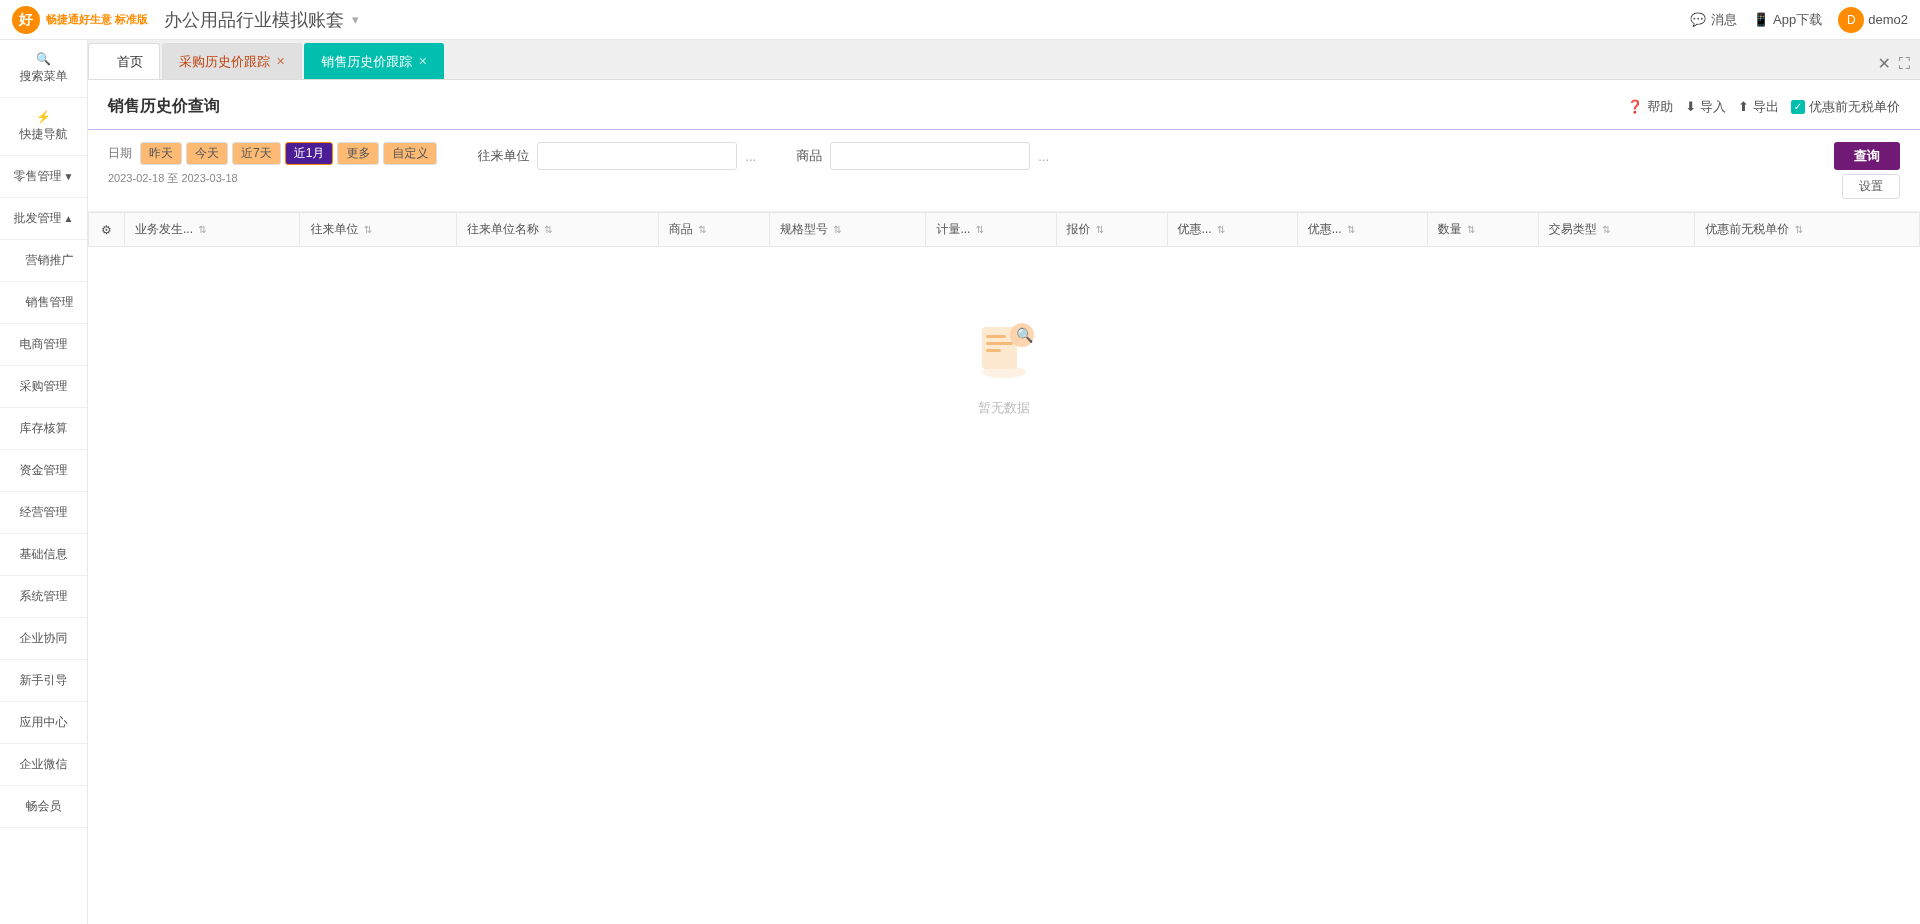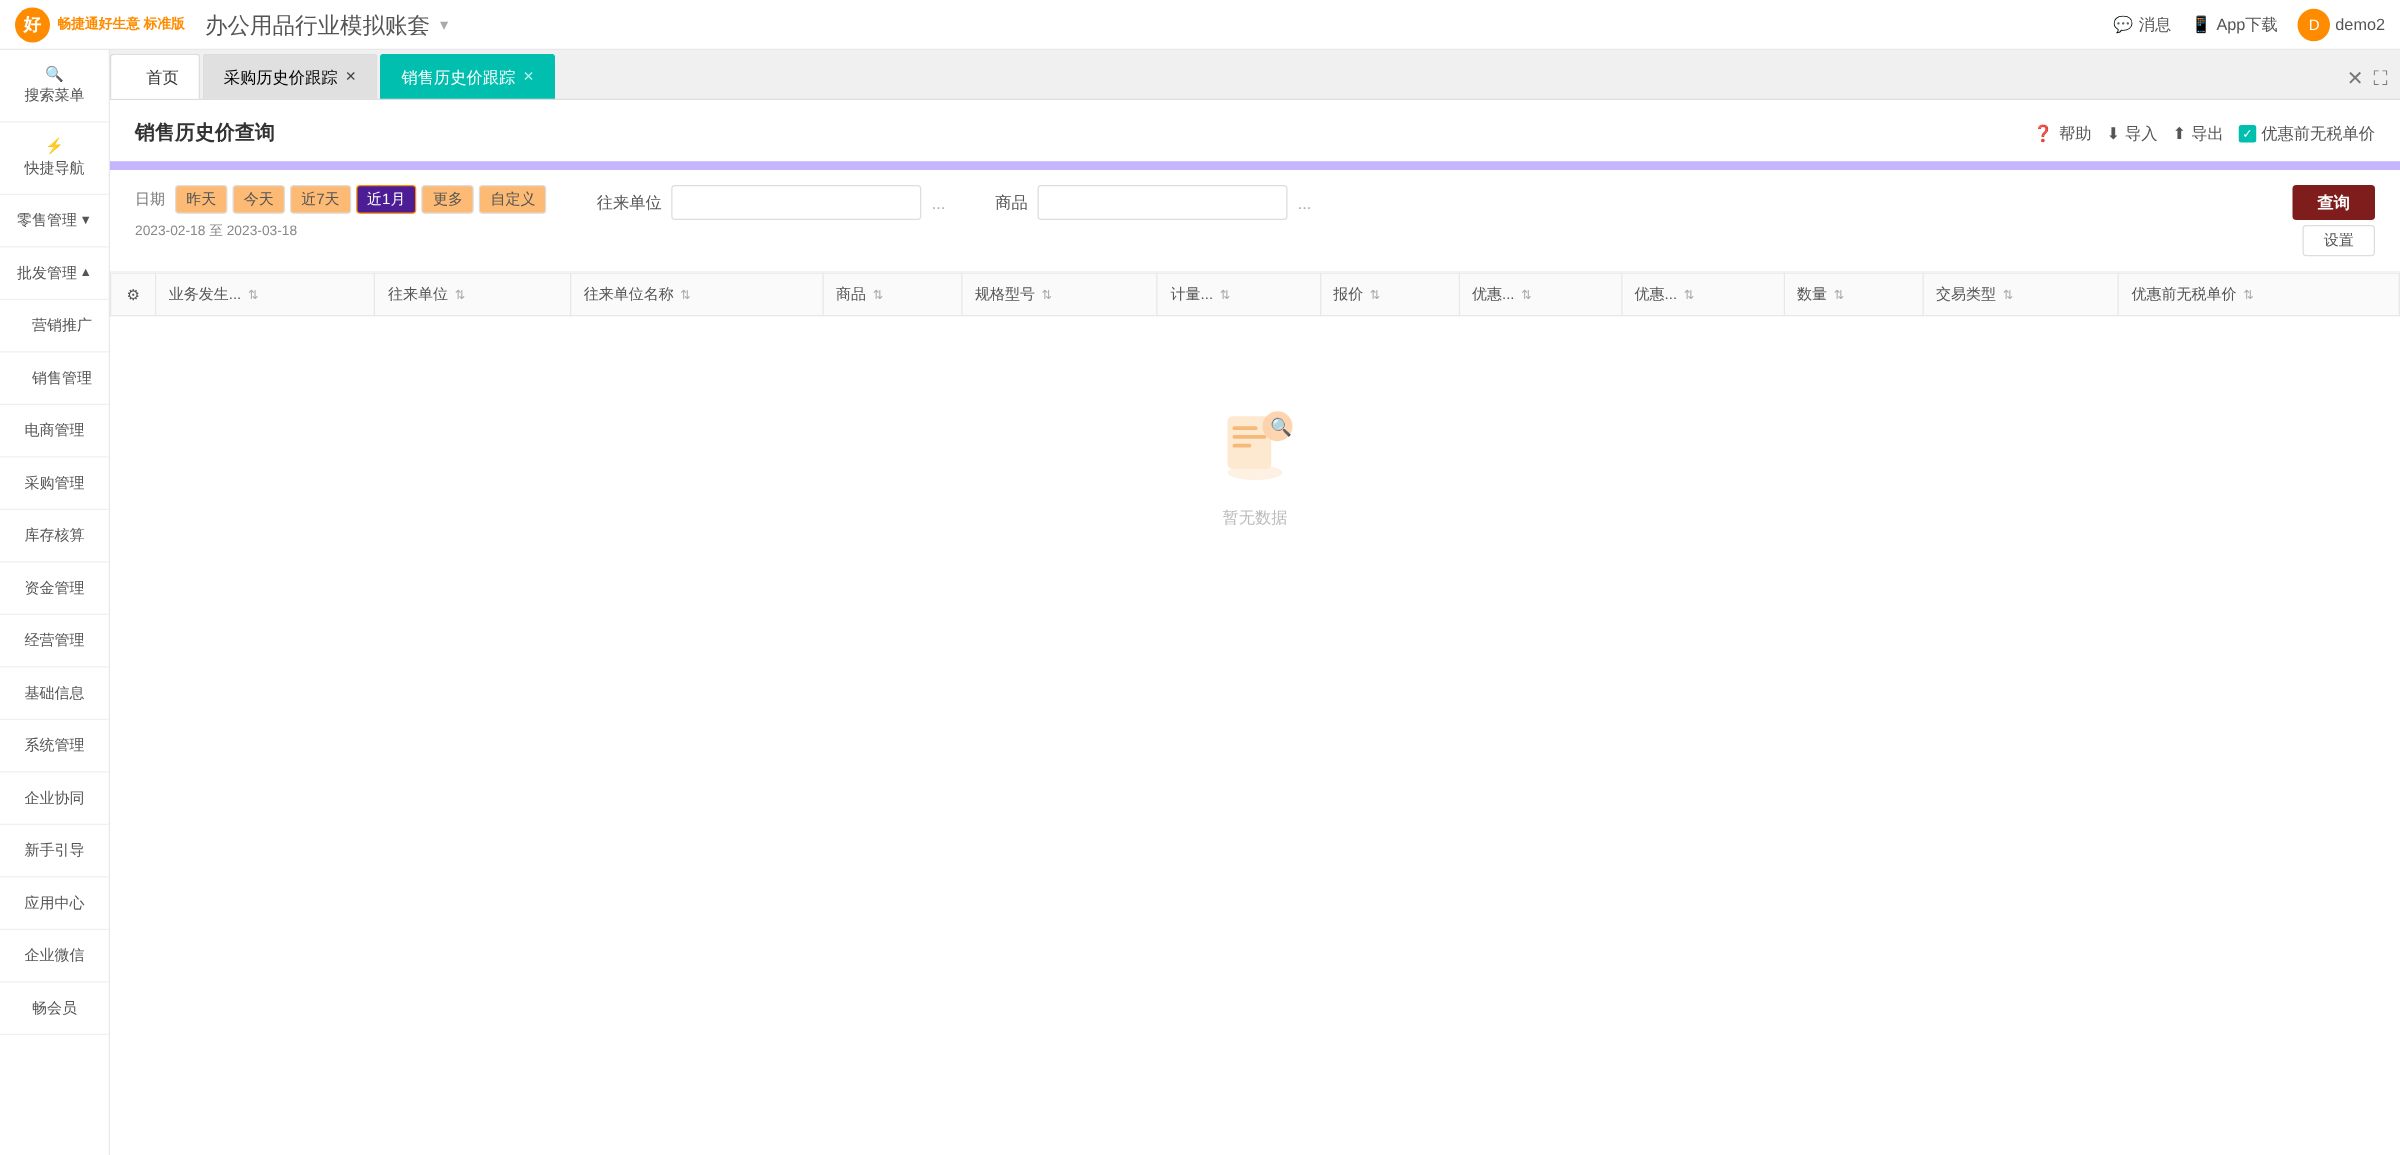--- a/index.html
+++ b/index.html
@@ -70,41 +70,41 @@
       height: 36px;
       padding: 0 16px;
       display: flex;
       align-items: center;
       gap: 6px;
       cursor: pointer;
       font-size: 13px;
       background: #e0e0e0;
       border: 1px solid #ddd;
       border-bottom: none;
-      color: #000000;
+      color: #c2410c;
       border-radius: 3px 3px 0 0;
       margin-right: 2px;
     }
     .tab.active {
       background: #00bfae;
       color: #fff;
       border-color: #00bfae;
     }
     .tab.home { background: #fff; color: #333; border-color: #ddd; padding-left: 28px; }
     .tab-close { font-size: 11px; cursor: pointer; opacity: 0.7; }
     .tab-bar-actions { margin-left: auto; display: flex; align-items: center; gap: 4px; padding-right: 8px; padding-bottom: 4px; }
     .tab-action-btn { cursor: pointer; color: #777; font-size: 16px; padding: 2px; }
 
     
     .page-content { flex: 1; overflow: auto; background: #fff; padding: 0; }
 
     
     .page-header {
       padding: 16px 20px 12px;
-      border-bottom: 7px solid #c4b5fd;
+      border-bottom: 1px solid #c4b5fd;
       display: flex;
       align-items: center;
       justify-content: space-between;
     }
     .page-title { font-size: 16px; font-weight: bold; color: #333; }
     .page-actions { display: flex; align-items: center; gap: 12px; color: #555; font-size: 13px; }
     .page-action-btn { display: flex; align-items: center; gap: 4px; cursor: pointer; }
     .checkbox-label { display: flex; align-items: center; gap: 4px; }
     .checkbox-teal { width: 14px; height: 14px; border: 1px solid #00bfae; background: #00bfae; border-radius: 2px; display: flex; align-items: center; justify-content: center; color: white; font-size: 10px; }
 
@@ -140,21 +140,21 @@
       border: 1px solid #ddd;
       border-radius: 3px;
       padding: 0 8px;
       font-size: 12px;
       outline: none;
     }
     .filter-dots { color: #aaa; cursor: pointer; }
 
     .filter-right { margin-left: auto; display: flex; flex-direction: column; align-items: flex-end; gap: 4px; }
     .query-btn {
-      background: #7f1d1d;
+      background: #701a75;
       color: #fff;
       border: none;
       border-radius: 3px;
       padding: 5px 20px;
       cursor: pointer;
       font-size: 13px;
       font-weight: bold;
     }
     .settings-btn {
       background: #fff;

